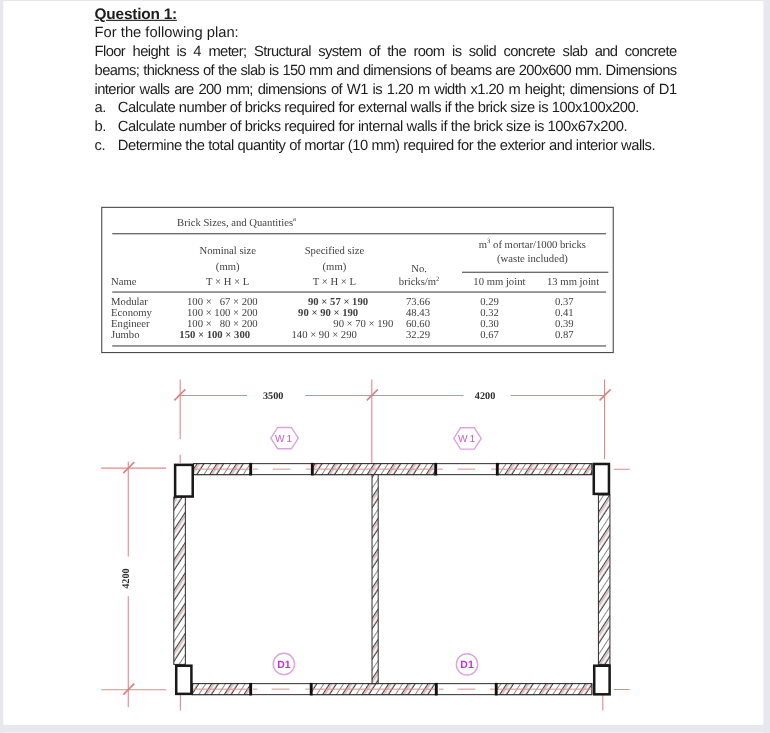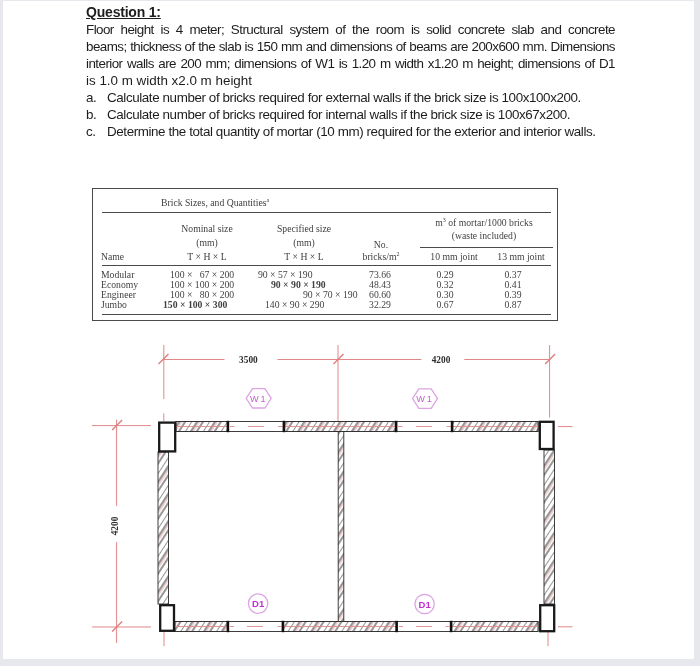--- a/index.html
+++ b/index.html
@@ -28,29 +28,29 @@
 <div class="edge" style="left:694px;top:0;width:6px;height:666px;"></div>
 
 <div class="edge" style="left:0;top:659px;width:700px;height:7px;"></div>
 
 <div class="edge" style="left:0;top:0;width:700px;height:1px;"></div>
 
 <div id="qtext">
 
   <div class="h1">Question 1:</div>
 
+  <div>For the following plan:</div>
 
   <div class="j">Floor height is 4 meter; Structural system of the room is solid concrete slab and concrete</div>
 
   <div class="j">beams; thickness of the slab is 150 mm and dimensions of beams are 200x600 mm. Dimensions</div>
 
 
   <div class="j">interior walls are 200 mm; dimensions of W1 is 1.20 m width x1.20 m height; dimensions of D1</div>
 
-  <div>is 1.0 m width x2.0 m height</div>
 
   <div class="abc"><span class="m">a.</span>Calculate number of bricks required for external walls if the brick size is 100x100x200.</div>
 
   <div class="abc"><span class="m">b.</span>Calculate number of bricks required for internal walls if the brick size is 100x67x200.</div>
 
   <div class="abc"><span class="m">c.</span>Determine the total quantity of mortar (10 mm) required for the exterior and interior walls.</div>
 </div>
 
 <div id="tbl">
 
@@ -76,21 +76,21 @@
 
   <div class="t c" style="left:361px;top:62px;">10 mm joint</div>
   <div class="t c" style="left:428px;top:62px;">13 mm joint</div>
 
   <div class="t" style="left:8px;top:62px;">Name</div>
 
   <div class="rule" style="left:9px;top:75.5px;width:449px;"></div>
 
   <div class="t" style="left:8px;top:80px;">Modular</div>
   <div class="t" style="left:77px;top:80px;">100 × &nbsp;&nbsp;67 × 200</div>
-  <div class="t" style="left:165px;top:80px;">90 × 57 × 190</div>
+  <div class="t" style="left:187px;top:80px;font-weight:bold;">90 × 57 × 190</div>
   <div class="t c" style="left:287px;top:80px;">73.66</div>
   <div class="t c" style="left:352px;top:80px;">0.29</div>
   <div class="t c" style="left:420px;top:80px;">0.37</div>
 
   <div class="t" style="left:8px;top:90px;">Economy</div>
   <div class="t" style="left:77px;top:90px;">100 × 100 × 200</div>
   <div class="t" style="left:178px;top:90px;font-weight:bold;">90 × 90 × 190</div>
   <div class="t c" style="left:287px;top:90px;">48.43</div>
   <div class="t c" style="left:352px;top:90px;">0.32</div>
   <div class="t c" style="left:420px;top:90px;">0.41</div>

